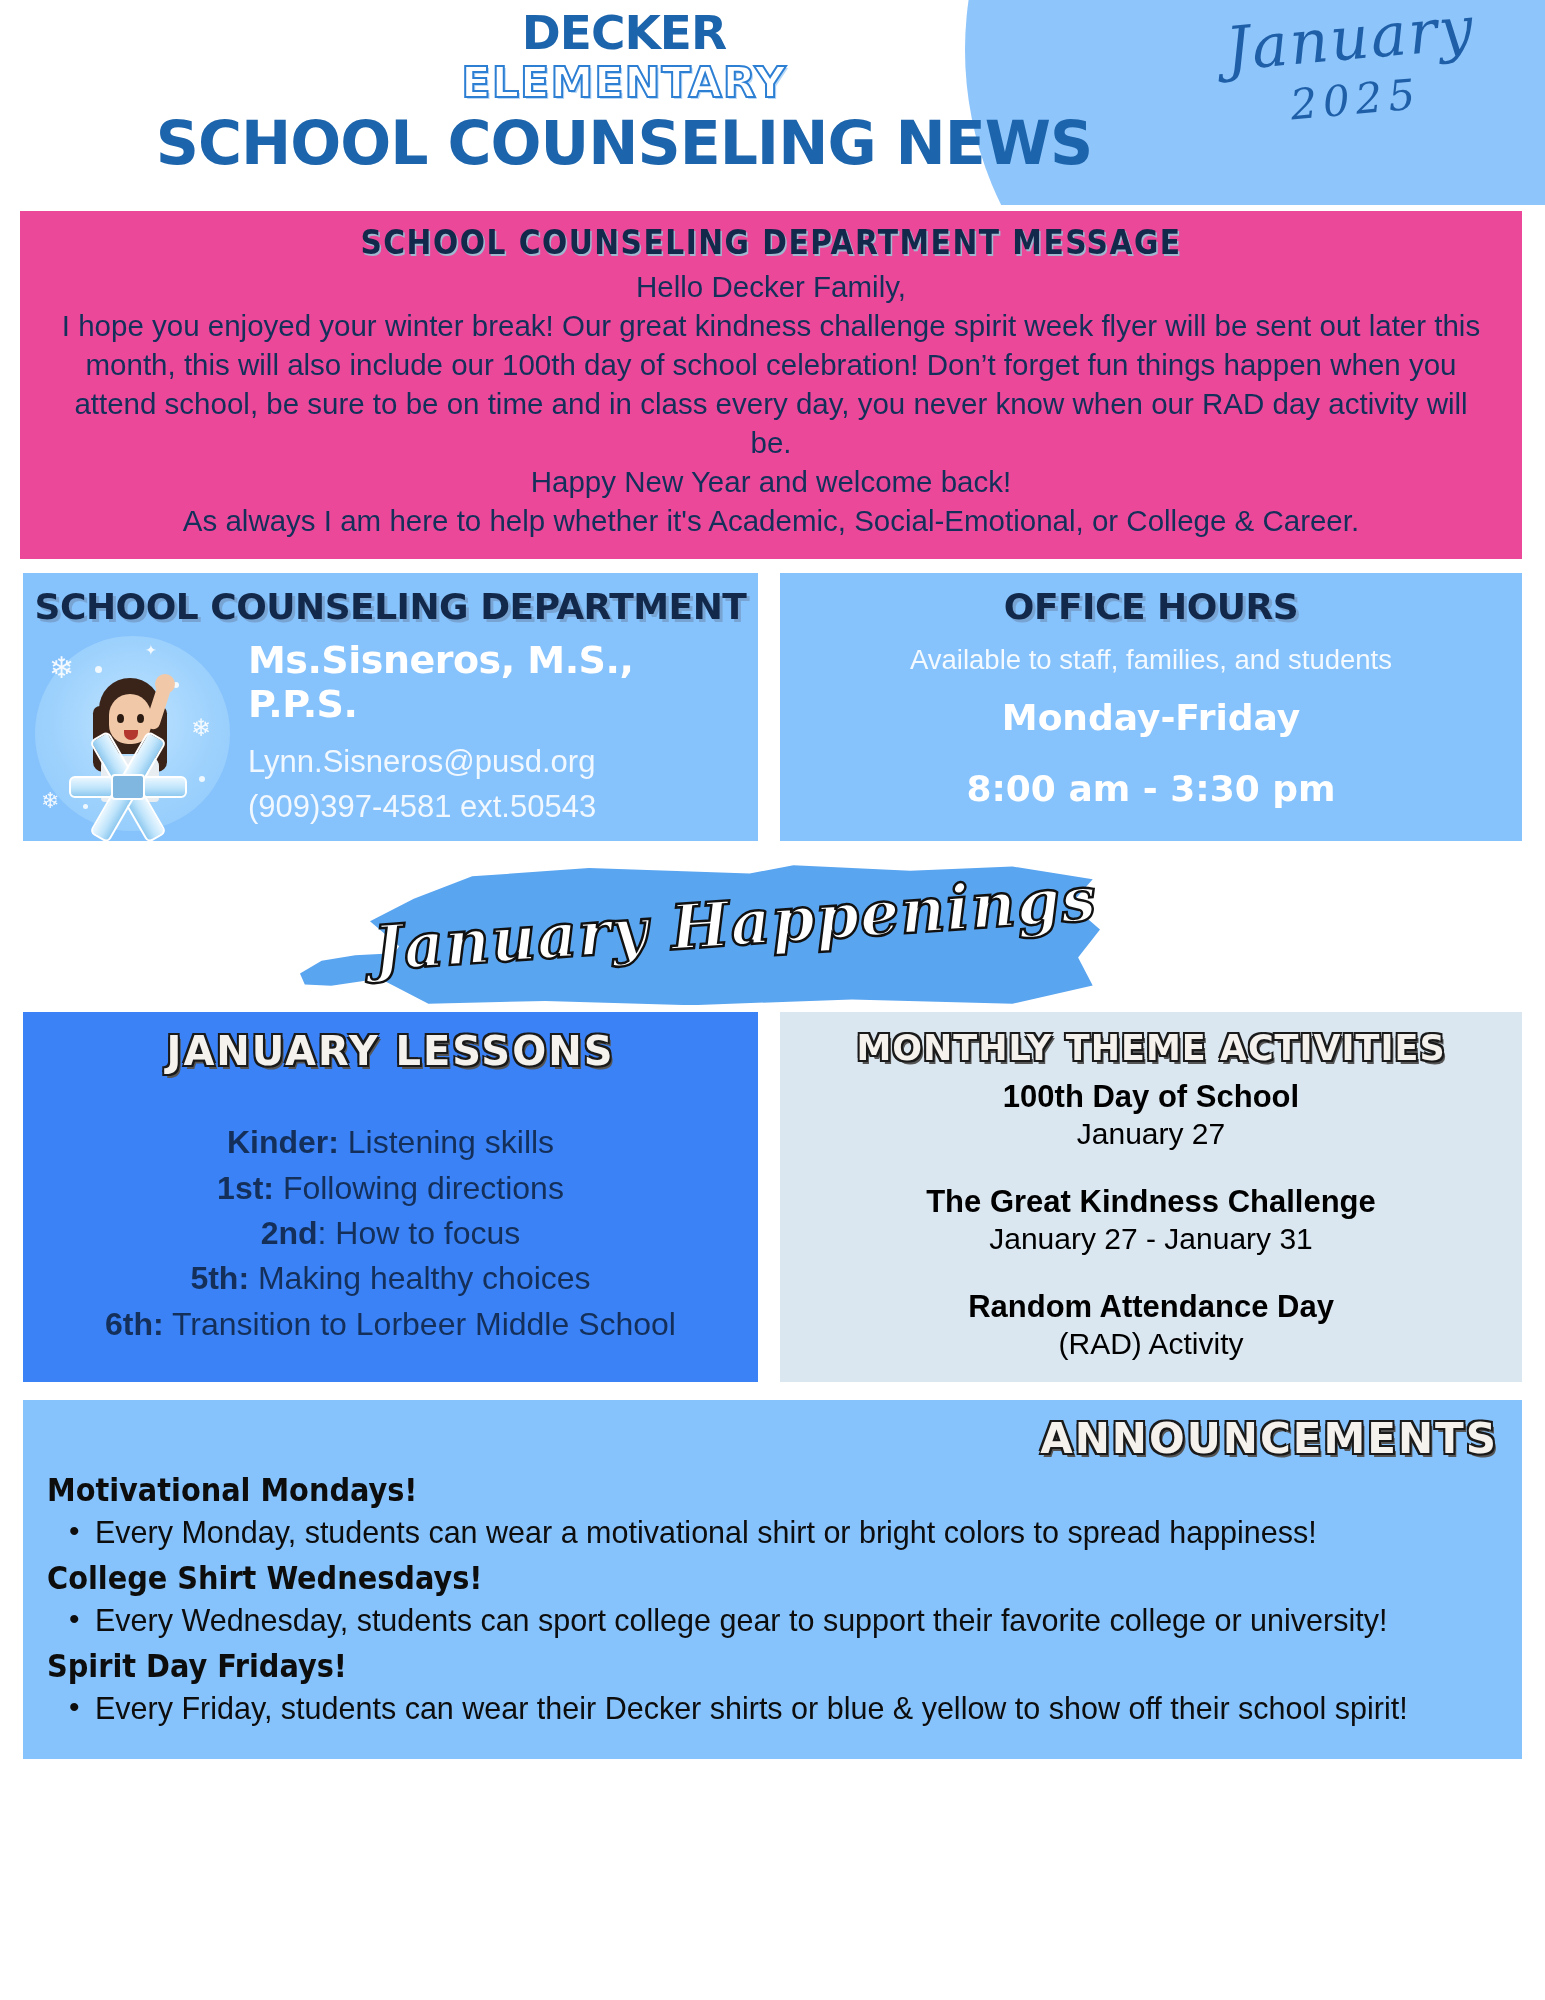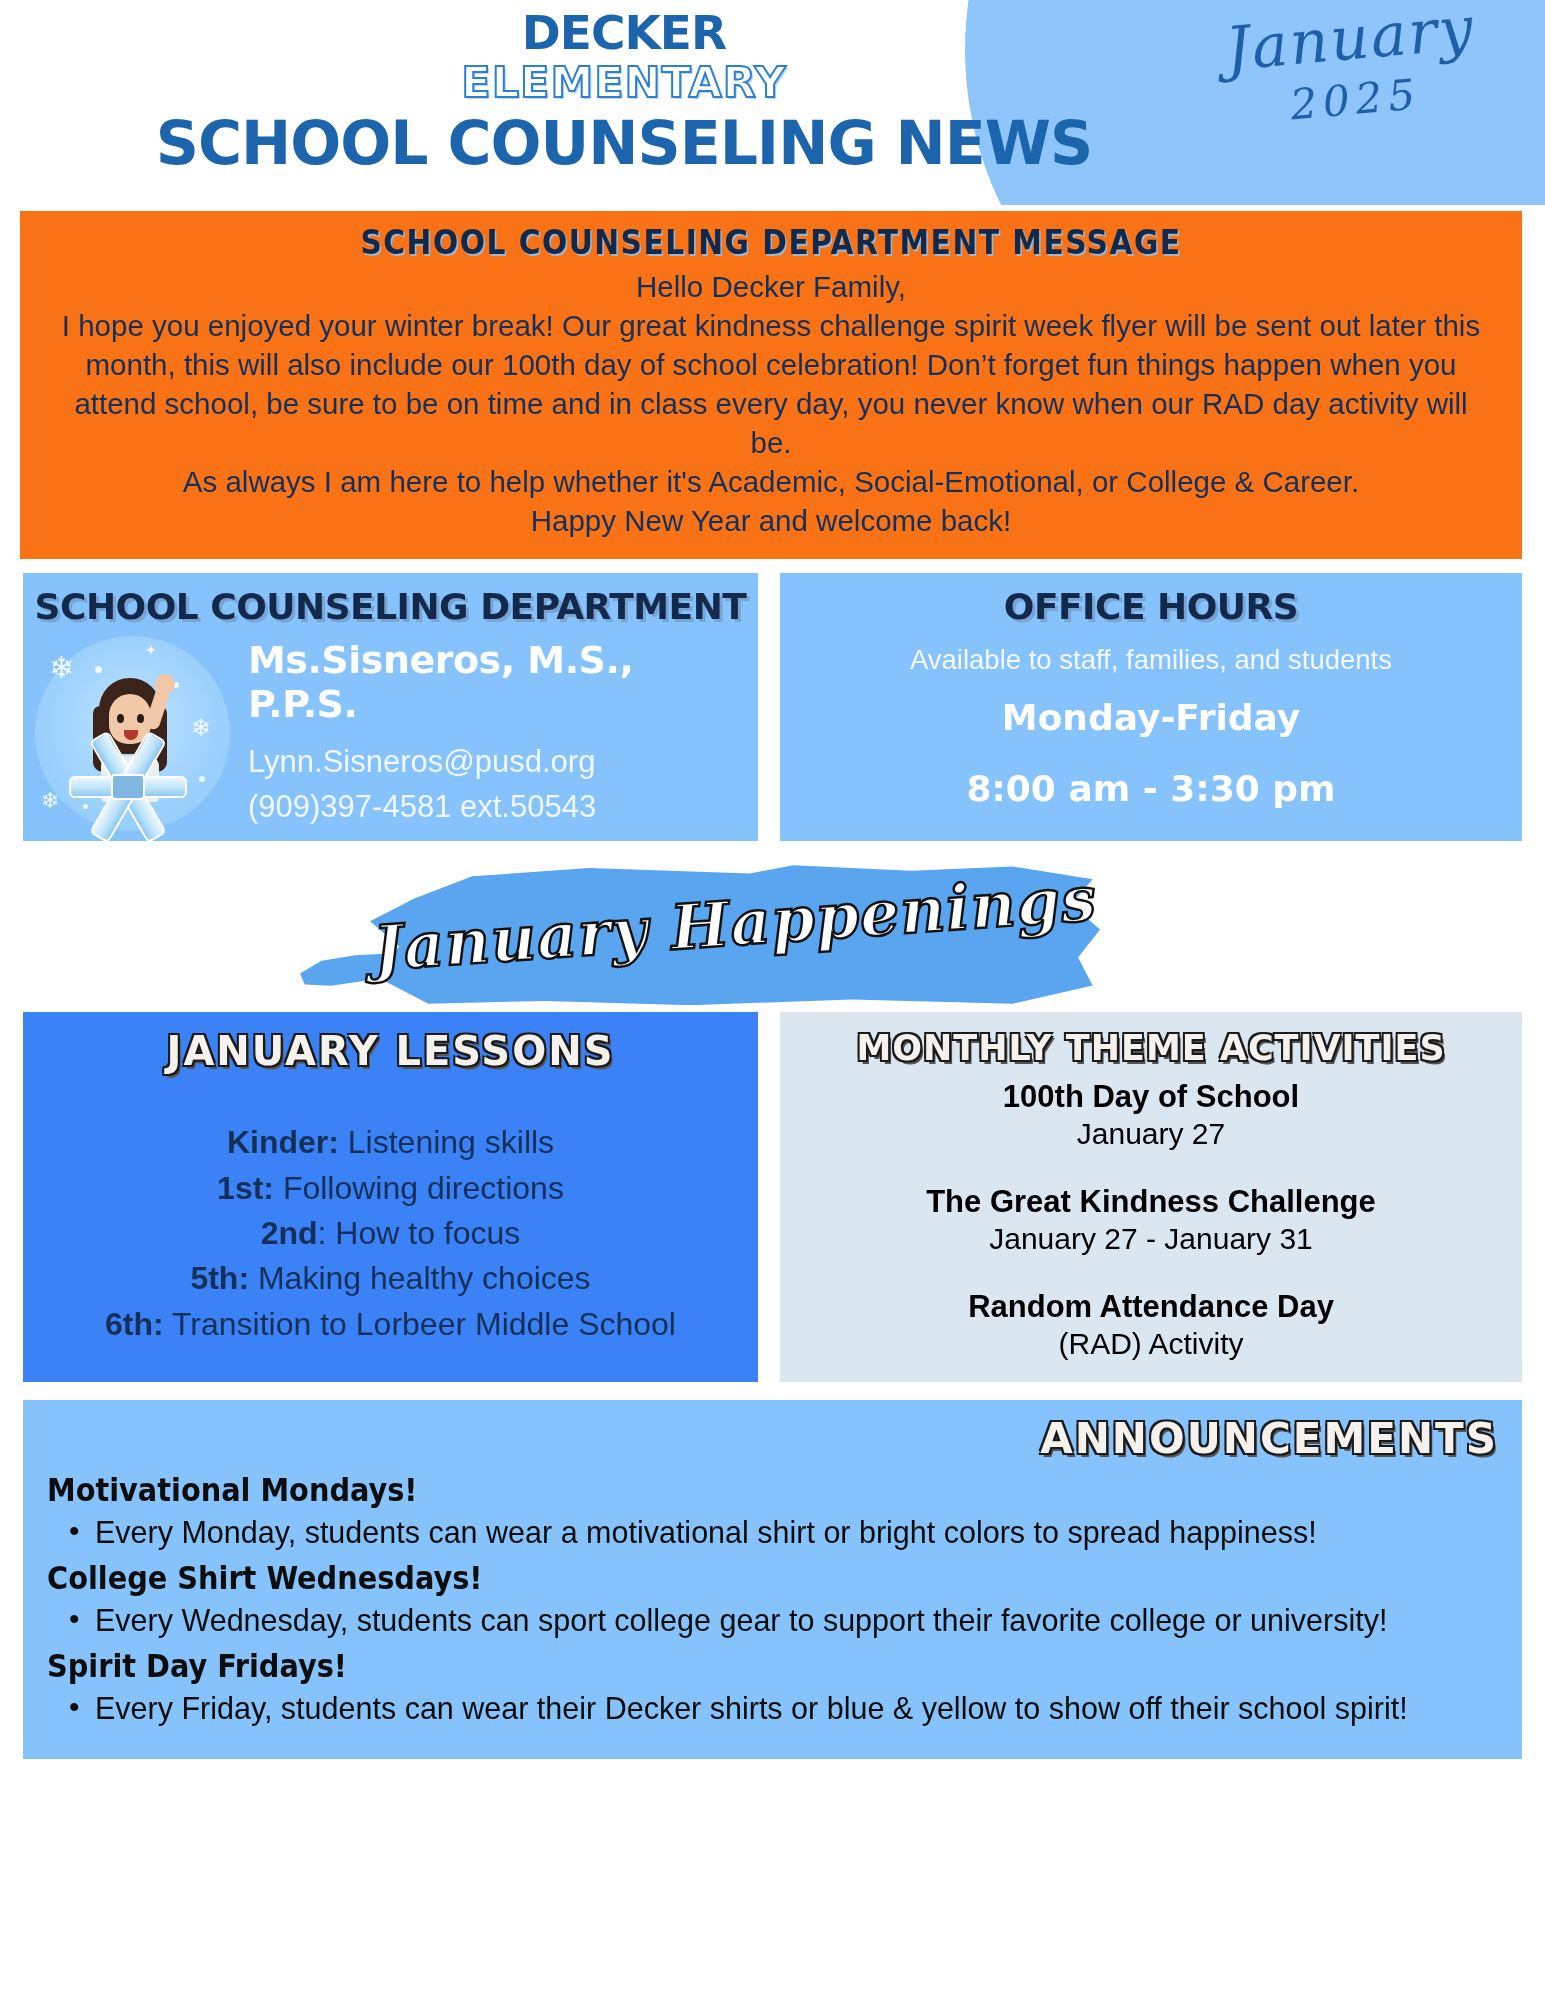--- a/index.html
+++ b/index.html
@@ -87,21 +87,21 @@
     font-weight: bold;
     color: #1c64ab;
     letter-spacing: -1px;
     line-height: 1.15;
     font-family: "DejaVu Sans", sans-serif;
   }
 
   
   .msg-panel {
     margin: 6px 23px 0 20px;
-    background: #f97316;
+    background: #ec4899;
     padding: 12px 34px 18px 34px;
   }
   .msg-title {
     text-align: center;
     font-size: 33px;
     font-weight: bold;
     letter-spacing: 1.5px;
     color: #13294b;
     text-shadow: 1.5px 1.5px 0 #9fb8d0;
     font-family: "DejaVu Sans Condensed", "DejaVu Sans", sans-serif;
@@ -396,22 +396,22 @@
       <div class="t-decker">DECKER</div>
       <div class="t-elementary">ELEMENTARY</div>
       <div class="t-main">SCHOOL COUNSELING NEWS</div>
     </div>
   </div>
 
   <div class="msg-panel">
     <div class="msg-title">SCHOOL COUNSELING DEPARTMENT MESSAGE</div>
     <div class="msg-body">Hello Decker Family,</div>
     <div class="msg-body">I hope you enjoyed your winter break! Our great kindness challenge spirit week flyer will be sent out later this month, this will also include our 100th day of school celebration!  Don’t forget fun things happen when you attend school, be sure to be on time and in class every day, you never know when our RAD day activity will be.</div>
+    <div class="msg-body">Happy New Year and welcome back!</div>
     <div class="msg-body">As always I am here to help whether it's Academic, Social-Emotional, or College &amp; Career.</div>
-    <div class="msg-body">Happy New Year and welcome back!</div>
   </div>
 
   <div class="cards-row">
 
     <div class="card-dept">
       <div class="card-heading">SCHOOL COUNSELING DEPARTMENT</div>
       <div class="dept-inner">
         <div class="avatar-wrap">
           <div class="snow-bg"></div>
           <span class="flake f1">❄</span>

